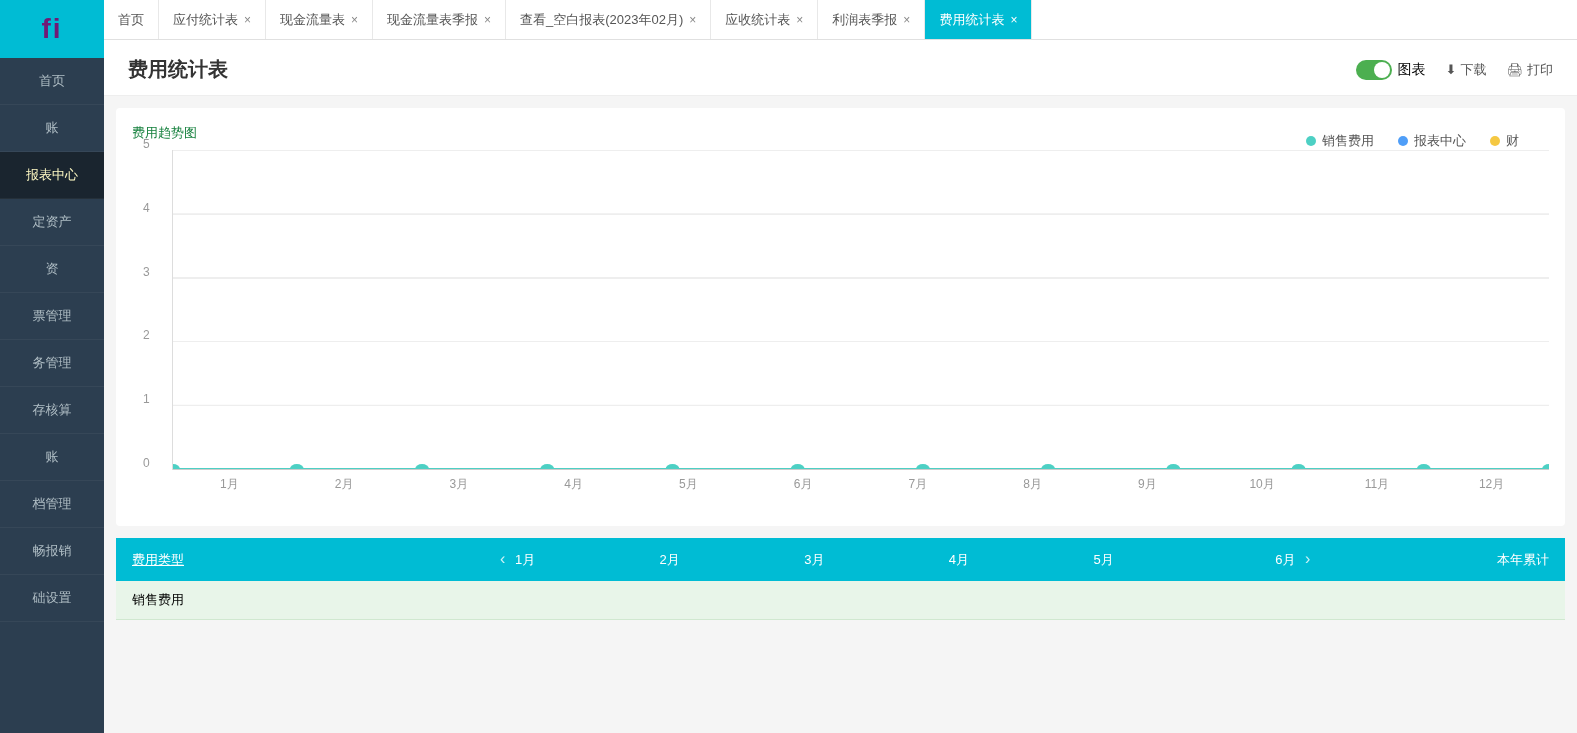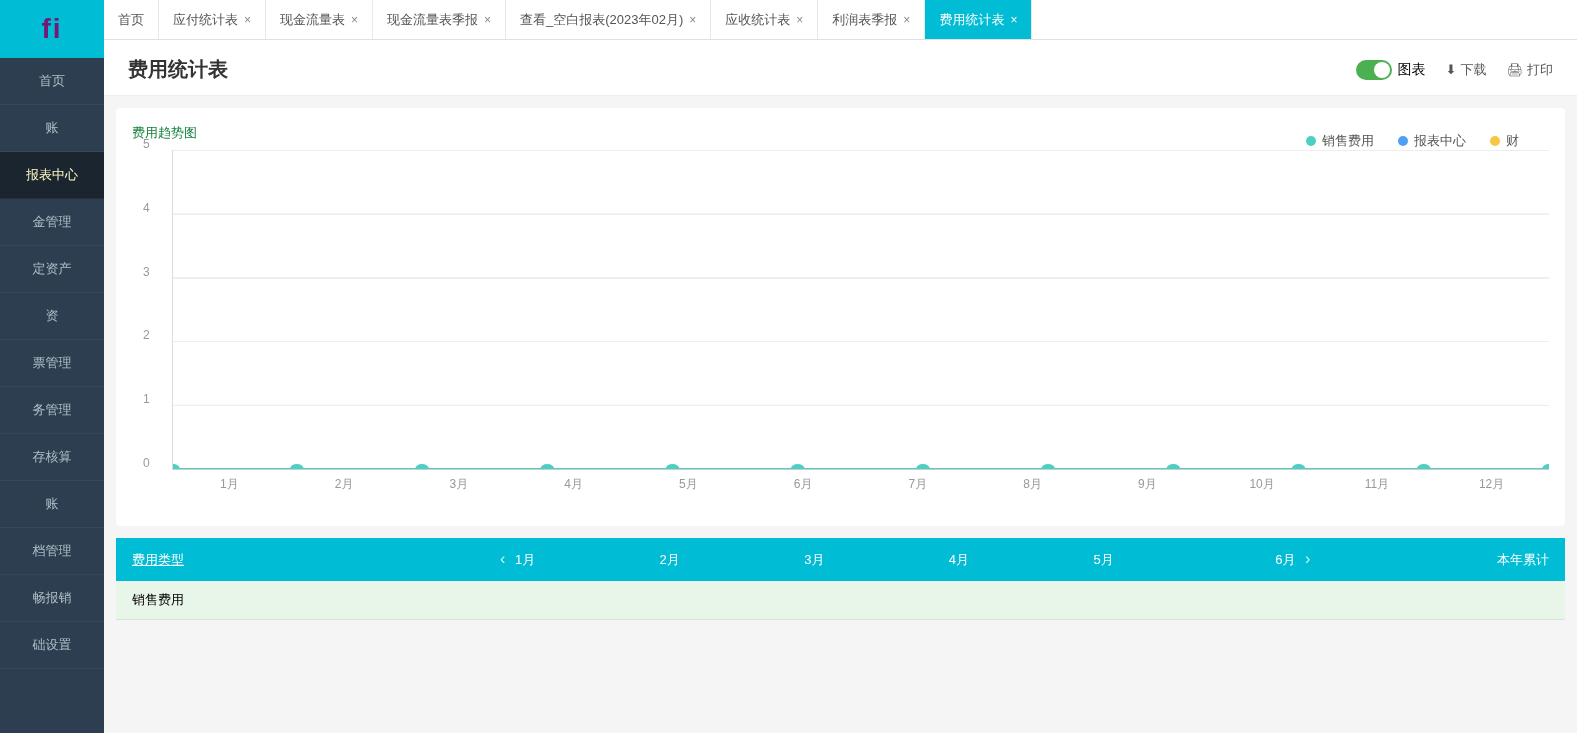--- a/index.html
+++ b/index.html
@@ -267,21 +267,20 @@
     }
   </style>
 </head>
 <body>
 
 <div class="sidebar">
   <div class="sidebar-logo">fi</div>
   <div class="sidebar-item">首页</div>
   <div class="sidebar-item">账</div>
   <div class="sidebar-item active">报表中心</div>
-  <div class="sidebar-item">金管理</div>
   <div class="sidebar-item">定资产</div>
   <div class="sidebar-item">资</div>
   <div class="sidebar-item">票管理</div>
   <div class="sidebar-item">务管理</div>
   <div class="sidebar-item">存核算</div>
   <div class="sidebar-item">账</div>
   <div class="sidebar-item">档管理</div>
   <div class="sidebar-item">畅报销</div>
   <div class="sidebar-item">础设置</div>
 </div>

